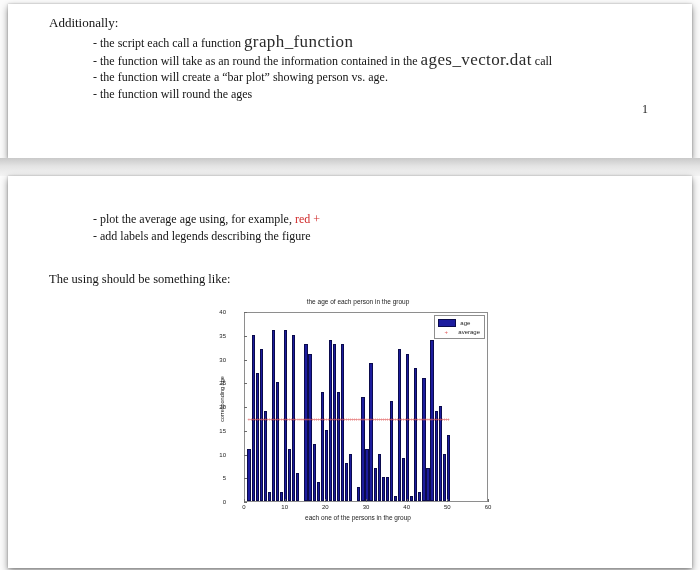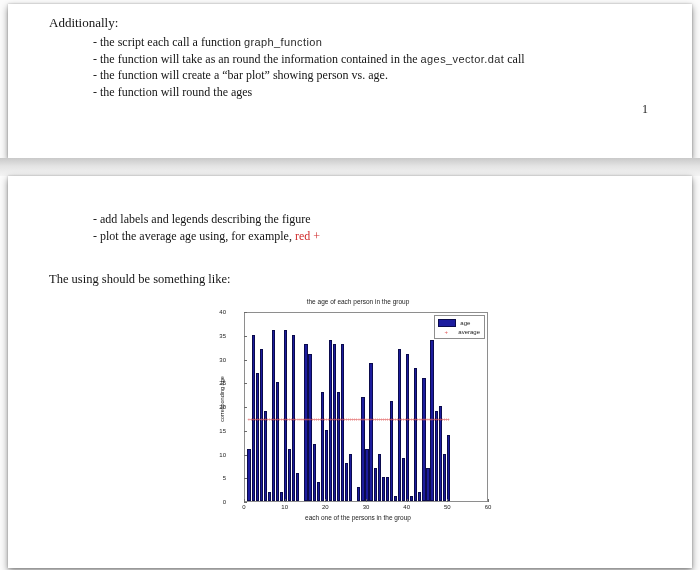--- a/index.html
+++ b/index.html
@@ -10,21 +10,21 @@
   #page1{top:4px;height:154px;}
   #page2{top:176px;height:392px;}
 
   .gap{position:absolute;left:0;top:158px;width:700px;height:18px;
        background:linear-gradient(to bottom,#c9c9c9 0%,#e4e4e4 45%,#f4f4f4 100%);}
 
   .doc-text{font-family:"Liberation Serif",serif;color:#141414;}
   .lead{position:absolute;left:41px;top:11px;font-size:13px;}
   .bullets{position:absolute;left:85px;top:30px;font-size:12px;line-height:16.5px;}
   .bullets div{white-space:nowrap;}
-  .mono{font-family:Liberation Sans, sans-serif;font-size:11px;letter-spacing:.4px;color:#2a2a2a;}
+  .mono{font-family:Liberation Serif, serif;font-size:17px;letter-spacing:.4px;color:#2a2a2a;}
   .pagenum{position:absolute;right:44px;top:98px;font-size:12px;color:#222;}
 
   .bullets2{position:absolute;left:85px;top:35px;font-size:12px;line-height:16.5px;}
   .red{color:#d02b2b;}
   .graphline{position:absolute;left:41px;top:96px;font-size:12.5px;}
 
   
   #chart{position:absolute;left:200px;top:122px;width:300px;height:240px;}
   .plotbox{position:absolute;left:36px;top:14px;width:244px;height:190px;
            border:1px solid #8e8e8e;background:#ffffff;box-sizing:border-box;}
@@ -65,22 +65,22 @@
       <div><span>- the function will create a “bar plot” showing person vs. age.</span></div>
       <div><span>- the function will round the ages</span></div>
     </div>
   <div class="doc-text pagenum">1</div>
 </div>
 
 <div class="gap"></div>
 
 <div class="page" id="page2">
   <div class="doc-text bullets2" id="p2-bullets">
+      <div><span>- plot the average age using, for example, </span><span class="red">red +</span></div>
       <div><span>- add labels and legends describing the figure</span></div>
-      <div><span>- plot the average age using, for example, </span><span class="red">red +</span></div>
     </div>
   <div class="doc-text graphline">The using should be something like:</div>
 
   <div id="chart">
     <div class="ctitle">the age of each person in the group</div>
     <div class="ylabel">corresponding age</div>
     <div class="xlabel">each one of the persons in the group</div>
 
     <div class="plotbox" id="plotbox">
       <div class="legend">

